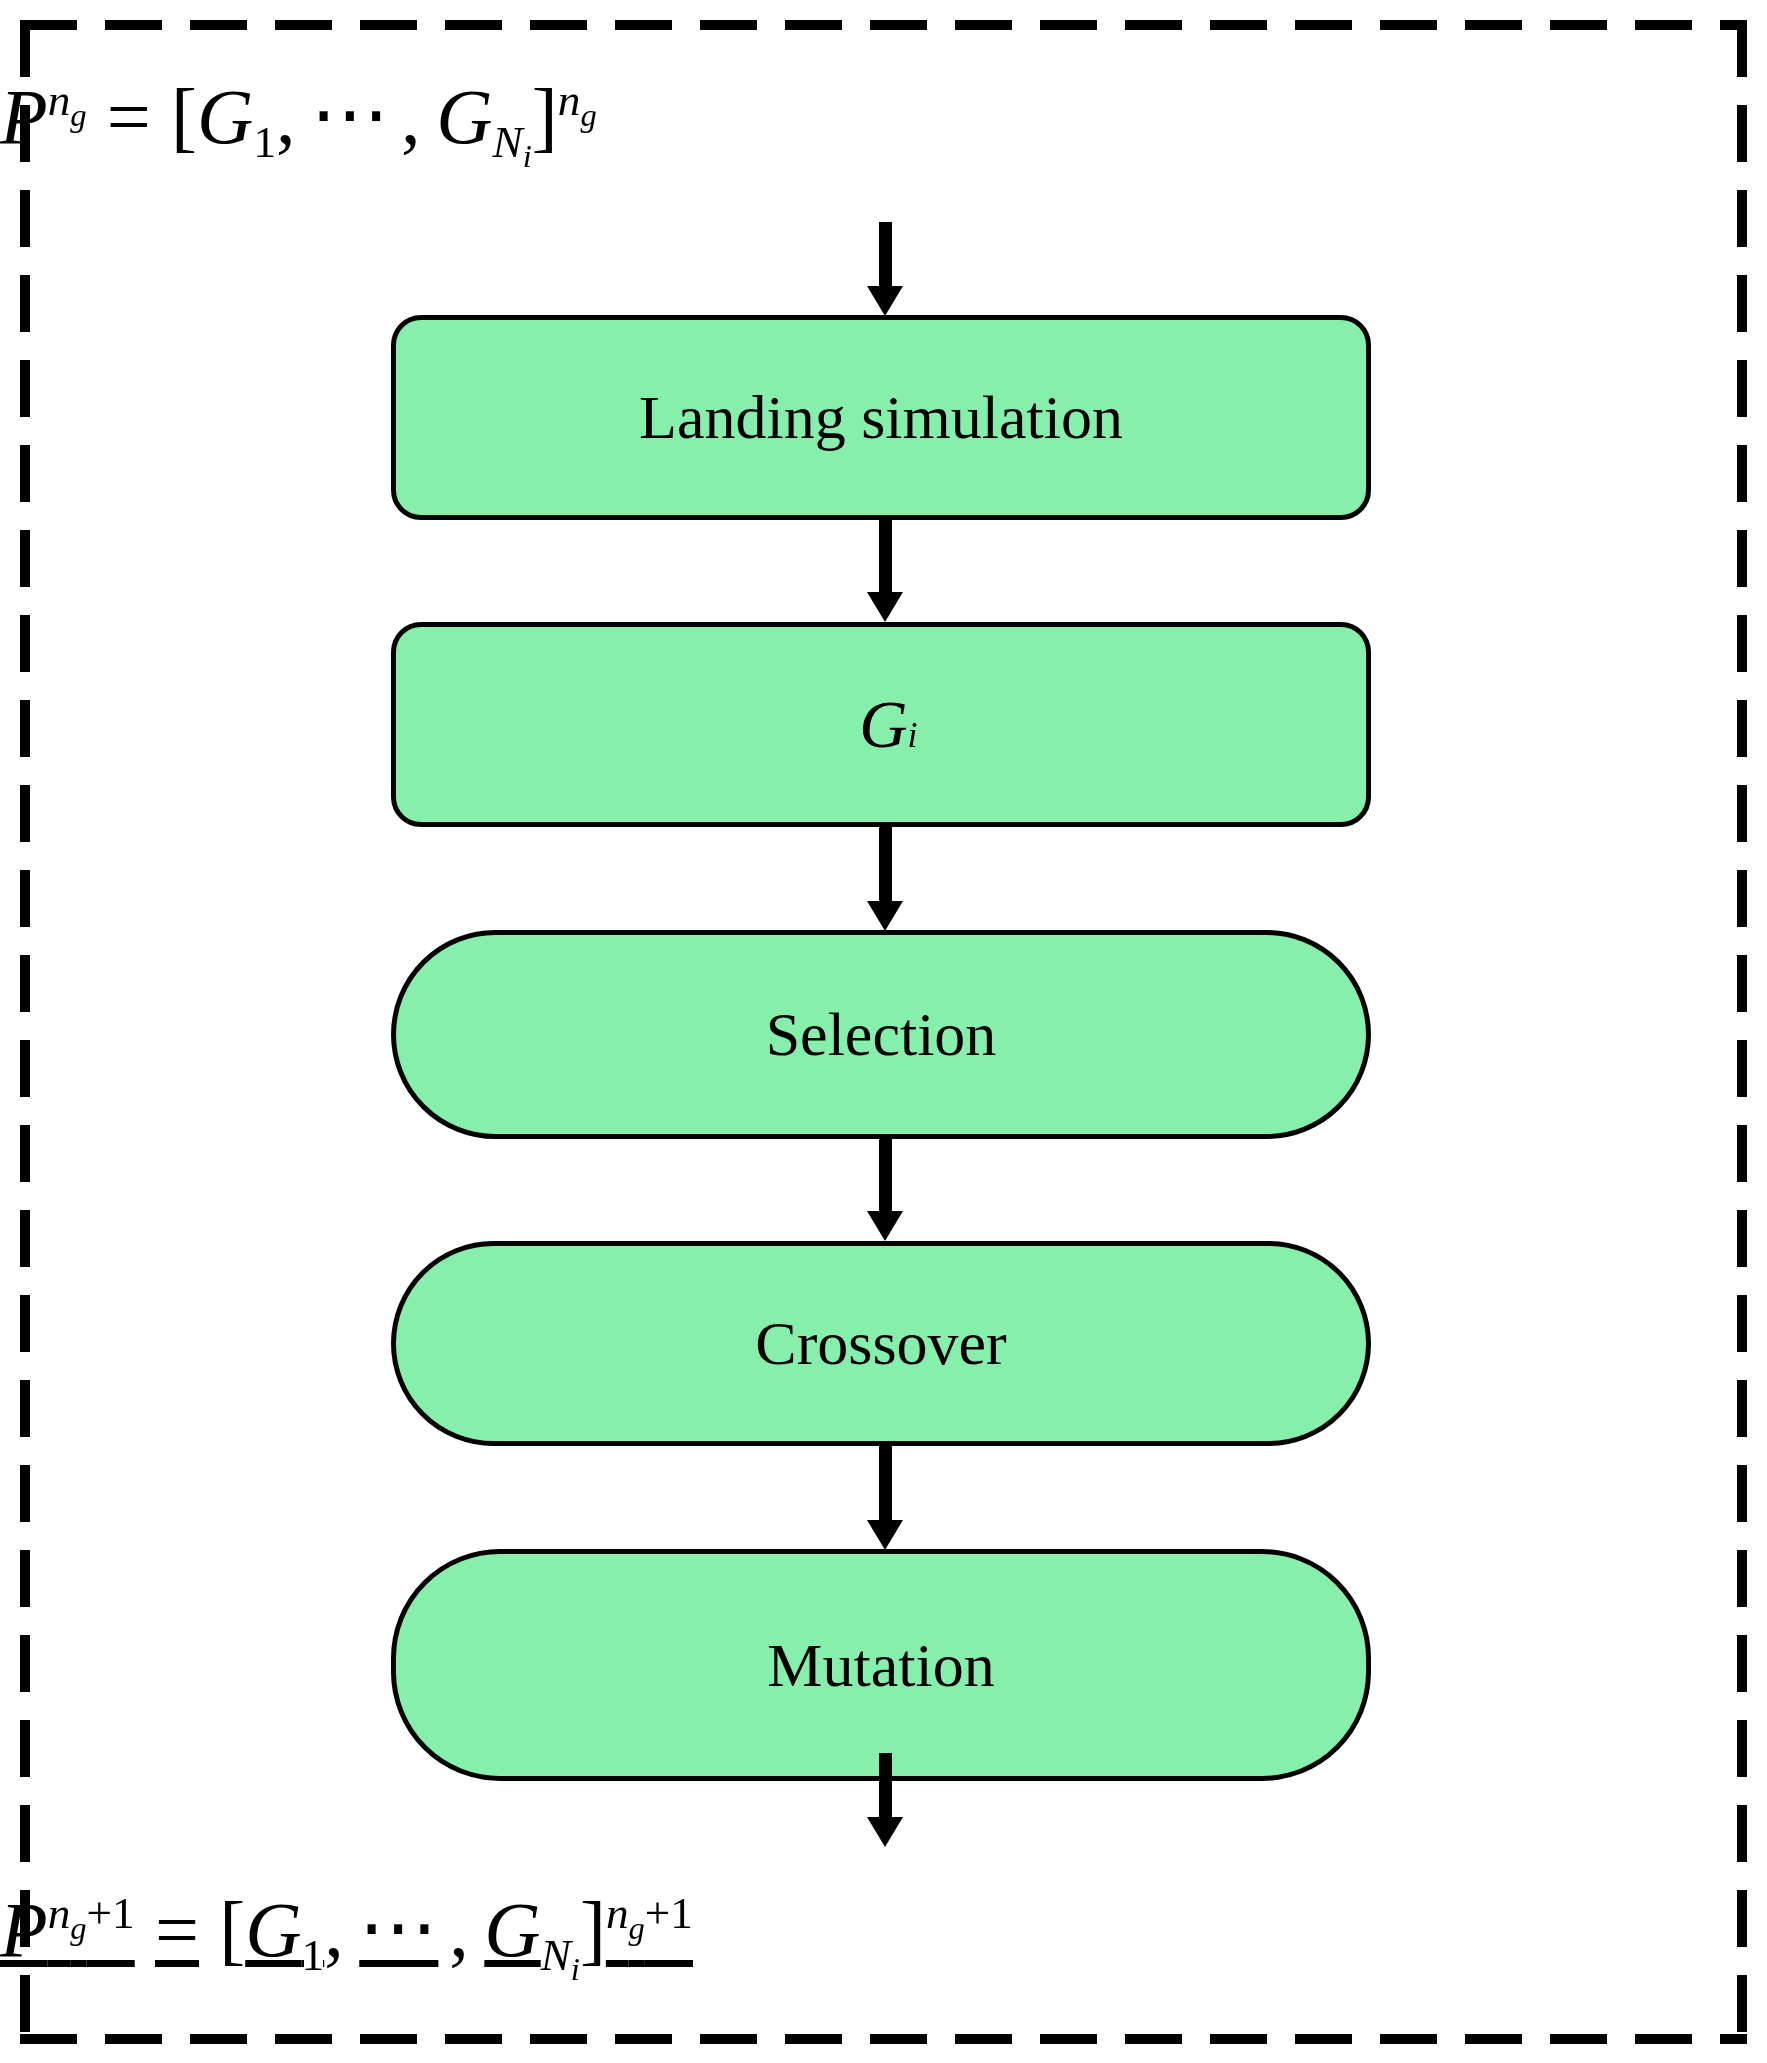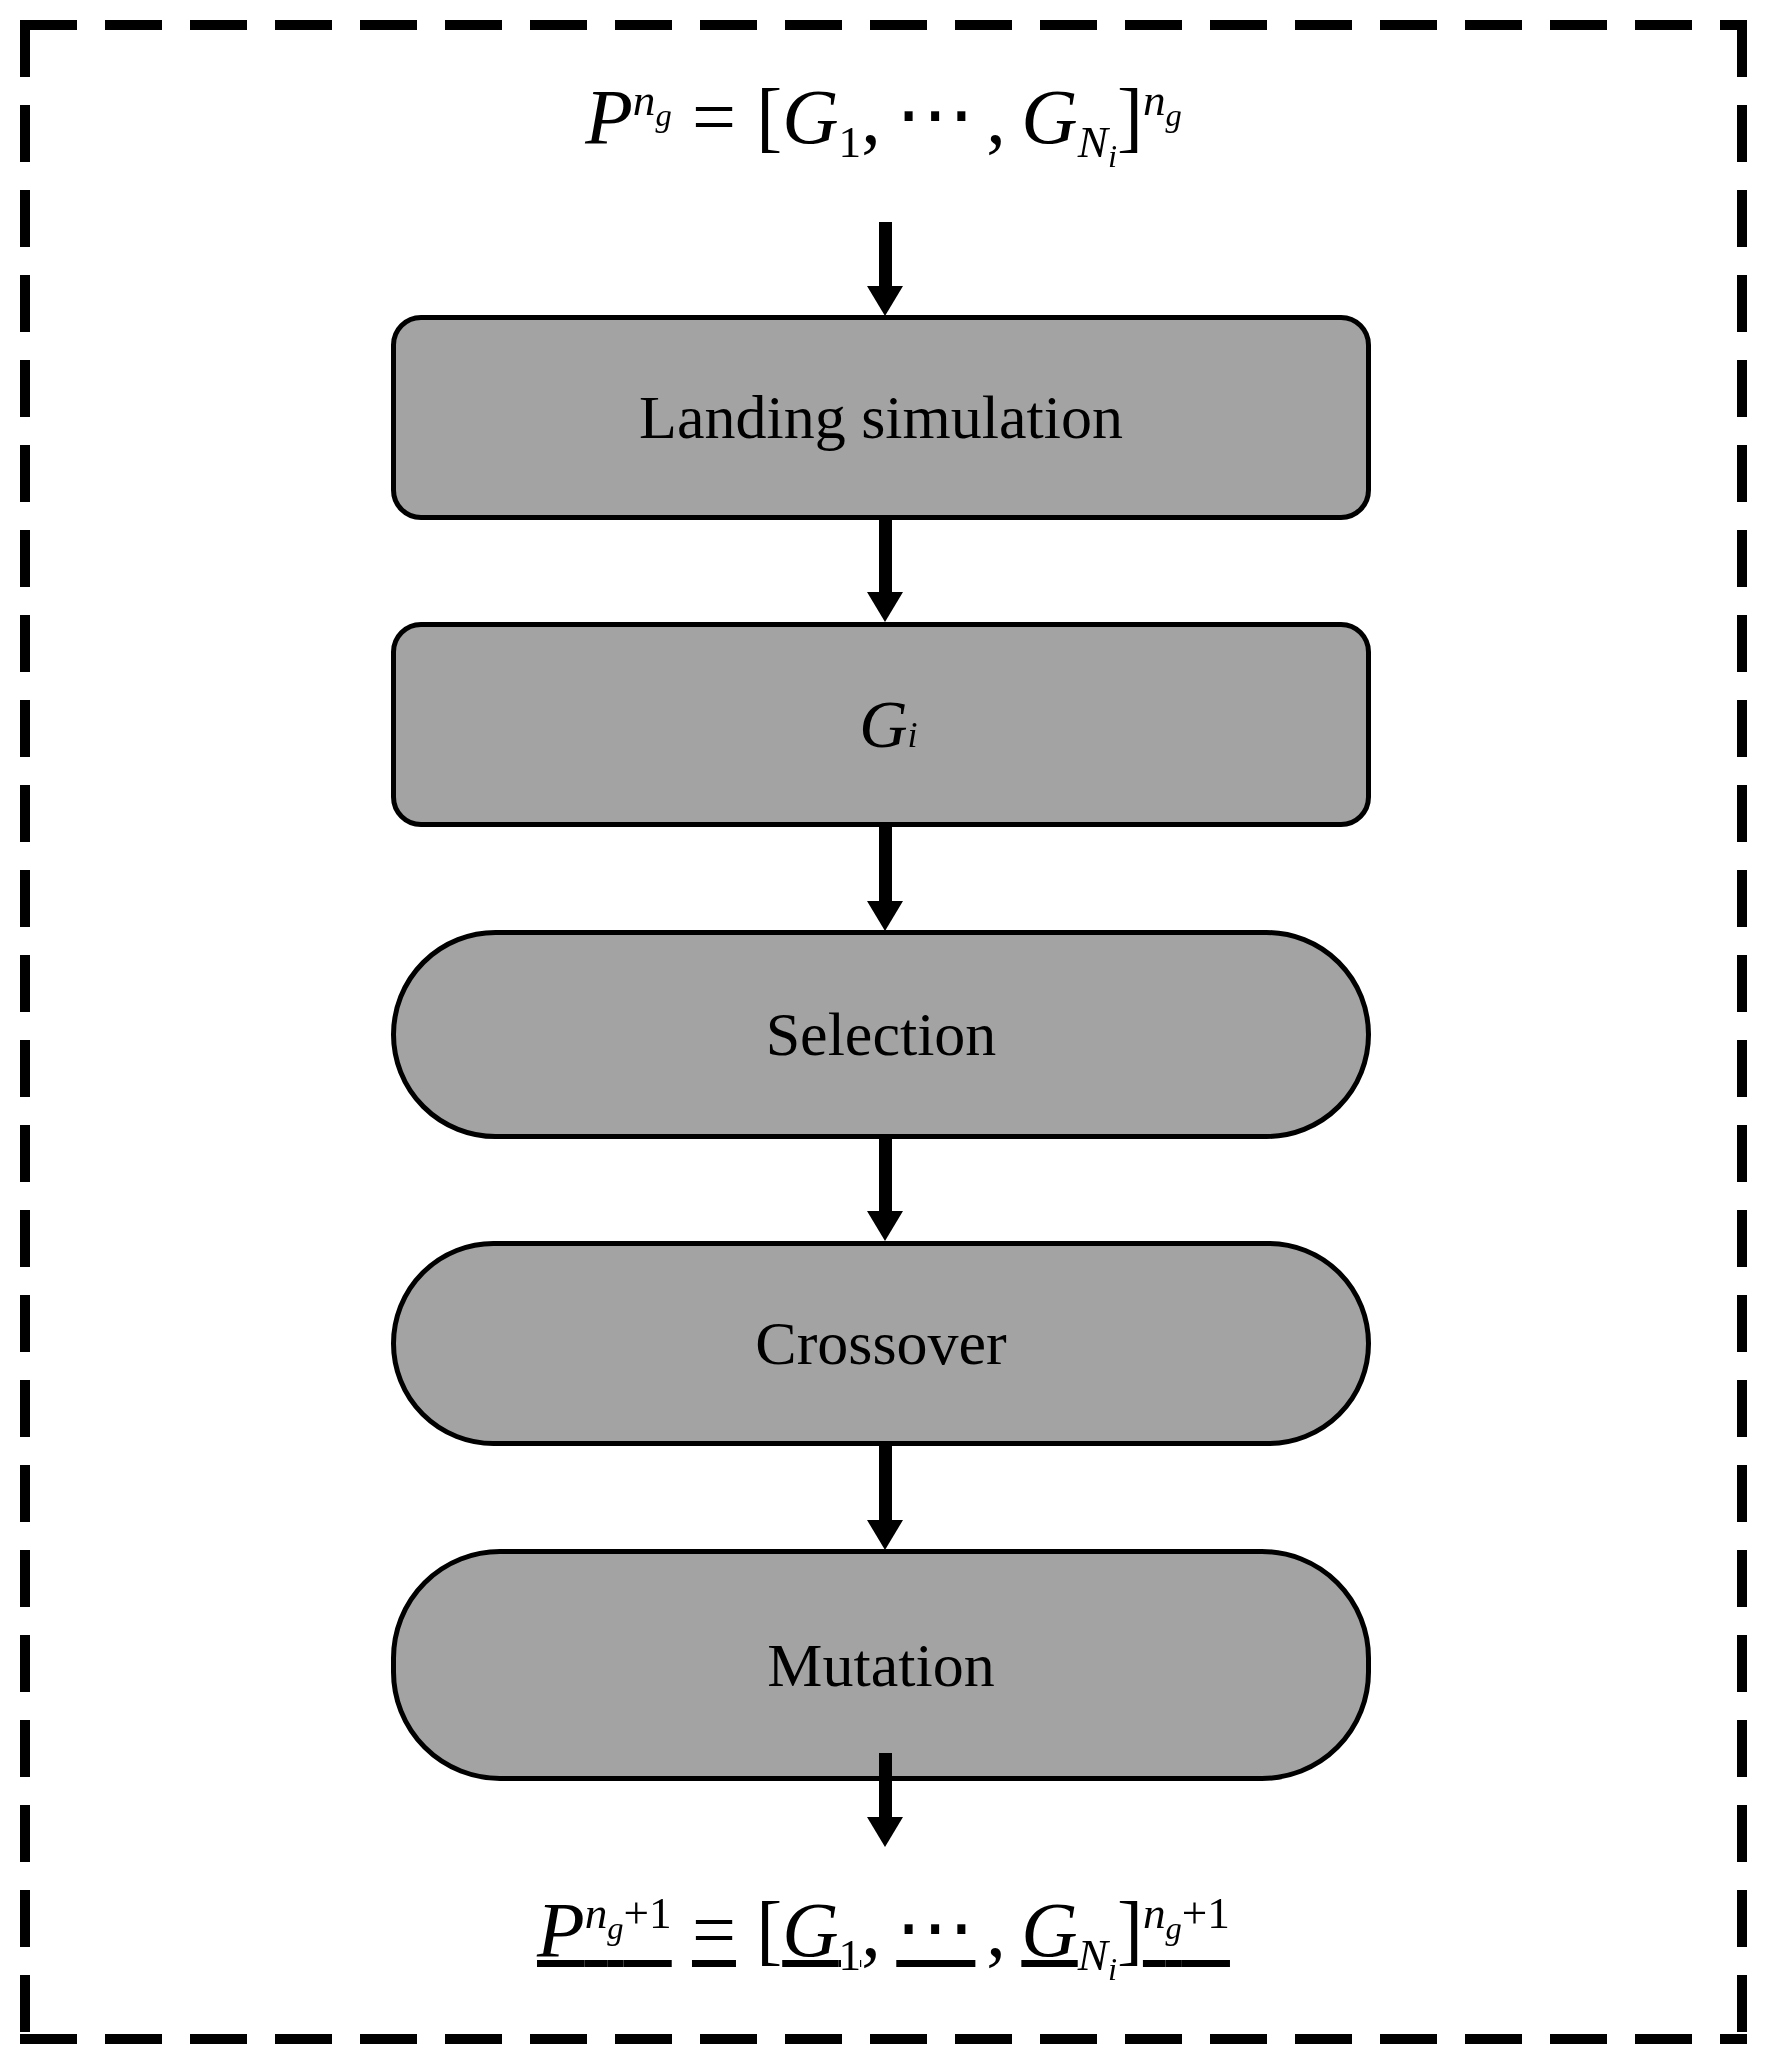--- a/index.html
+++ b/index.html
@@ -12,21 +12,21 @@
   .edge.top,.edge.bottom{left:0;right:0;height:10px;
     background:repeating-linear-gradient(to right,#000 0,#000 57px,transparent 57px,transparent 85px);}
   .edge.top{top:0}
   .edge.bottom{bottom:0}
   .edge.left,.edge.right{top:0;bottom:0;width:10px;
     background:repeating-linear-gradient(to bottom,#000 0,#000 57px,transparent 57px,transparent 85px);}
   .edge.left{left:0}
   .edge.right{right:0}
 
   
-  .formula{position:absolute;left:0;width:1767px;text-align:center;
+  .formula{position:absolute;left:0;width:1767px;text-align:left;
            font-size:78px;line-height:117px;height:117px;white-space:nowrap;}
   .f-top{top:58px;}
   .f-bottom{top:1871px;text-decoration:underline;}
   .it{font-style:italic;}
   .rm{font-style:normal;}
   .fsup{font-size:58%;position:relative;top:-0.62em;}
   .fsub{font-size:58%;position:relative;top:0.30em;}
   .fssub{font-size:72%;position:relative;top:0.33em;}
   .rel{margin:0 0.26em;}
   .comma{margin-right:0.2em;}
@@ -41,21 +41,21 @@
     border-top:30px solid #000;}
   .a1{top:222px}.a1 .shaft{height:64px}
   .a2{top:520px}.a2 .shaft{height:72px}
   .a3{top:827px}.a3 .shaft{height:74px}
   .a4{top:1139px}.a4 .shaft{height:72px}
   .a5{top:1446px}.a5 .shaft{height:74px}
   .a6{top:1753px}.a6 .shaft{height:64px}
 
   
   .node{position:absolute;left:391px;width:980px;box-sizing:border-box;
-        background:#a3a3a3;border:5px solid #000;
+        background:#86efac;border:5px solid #000;
         display:flex;align-items:center;justify-content:center;
         font-size:62px;white-space:nowrap;}
   .rect{border-radius:30px;}
   .stadium{border-radius:109px;}
   .n1{top:315px;height:205px}
   .n2{top:622px;height:205px}
   .n3{top:930px;height:209px}
   .n4{top:1241px;height:205px}
   .n5{top:1549px;height:232px}
   .mathg{font-size:108%;margin-left:0.22em;}

